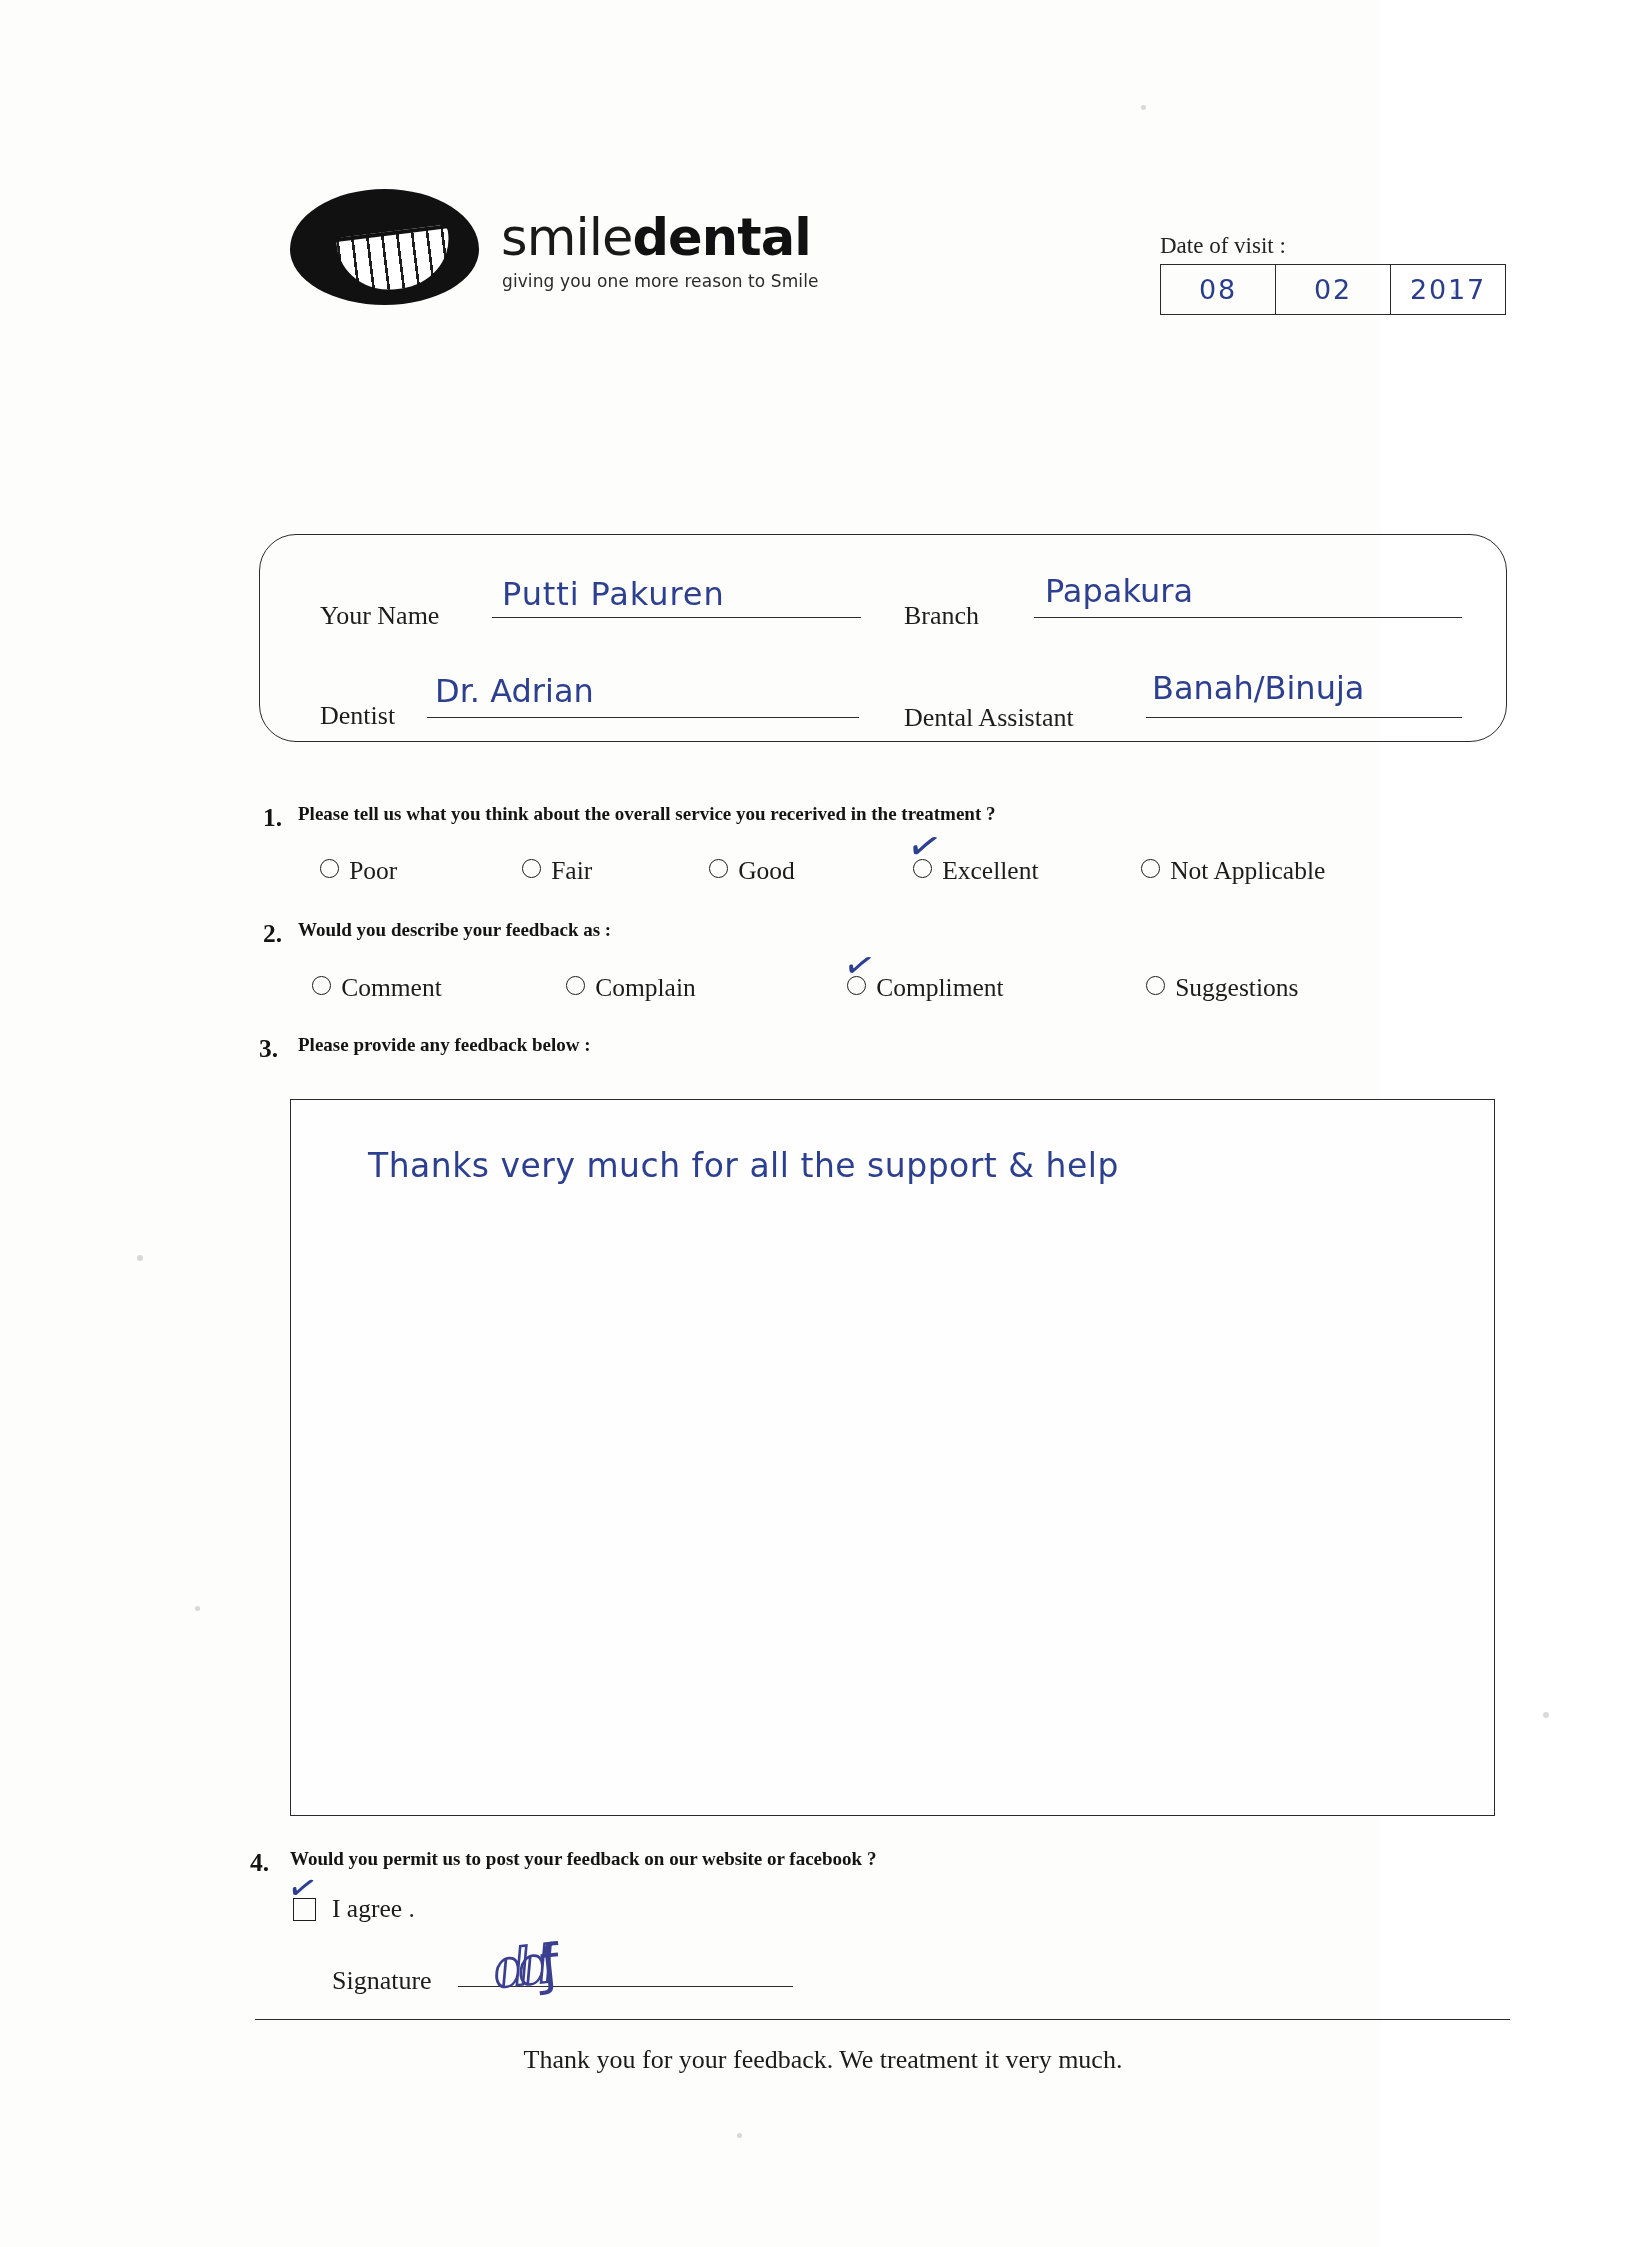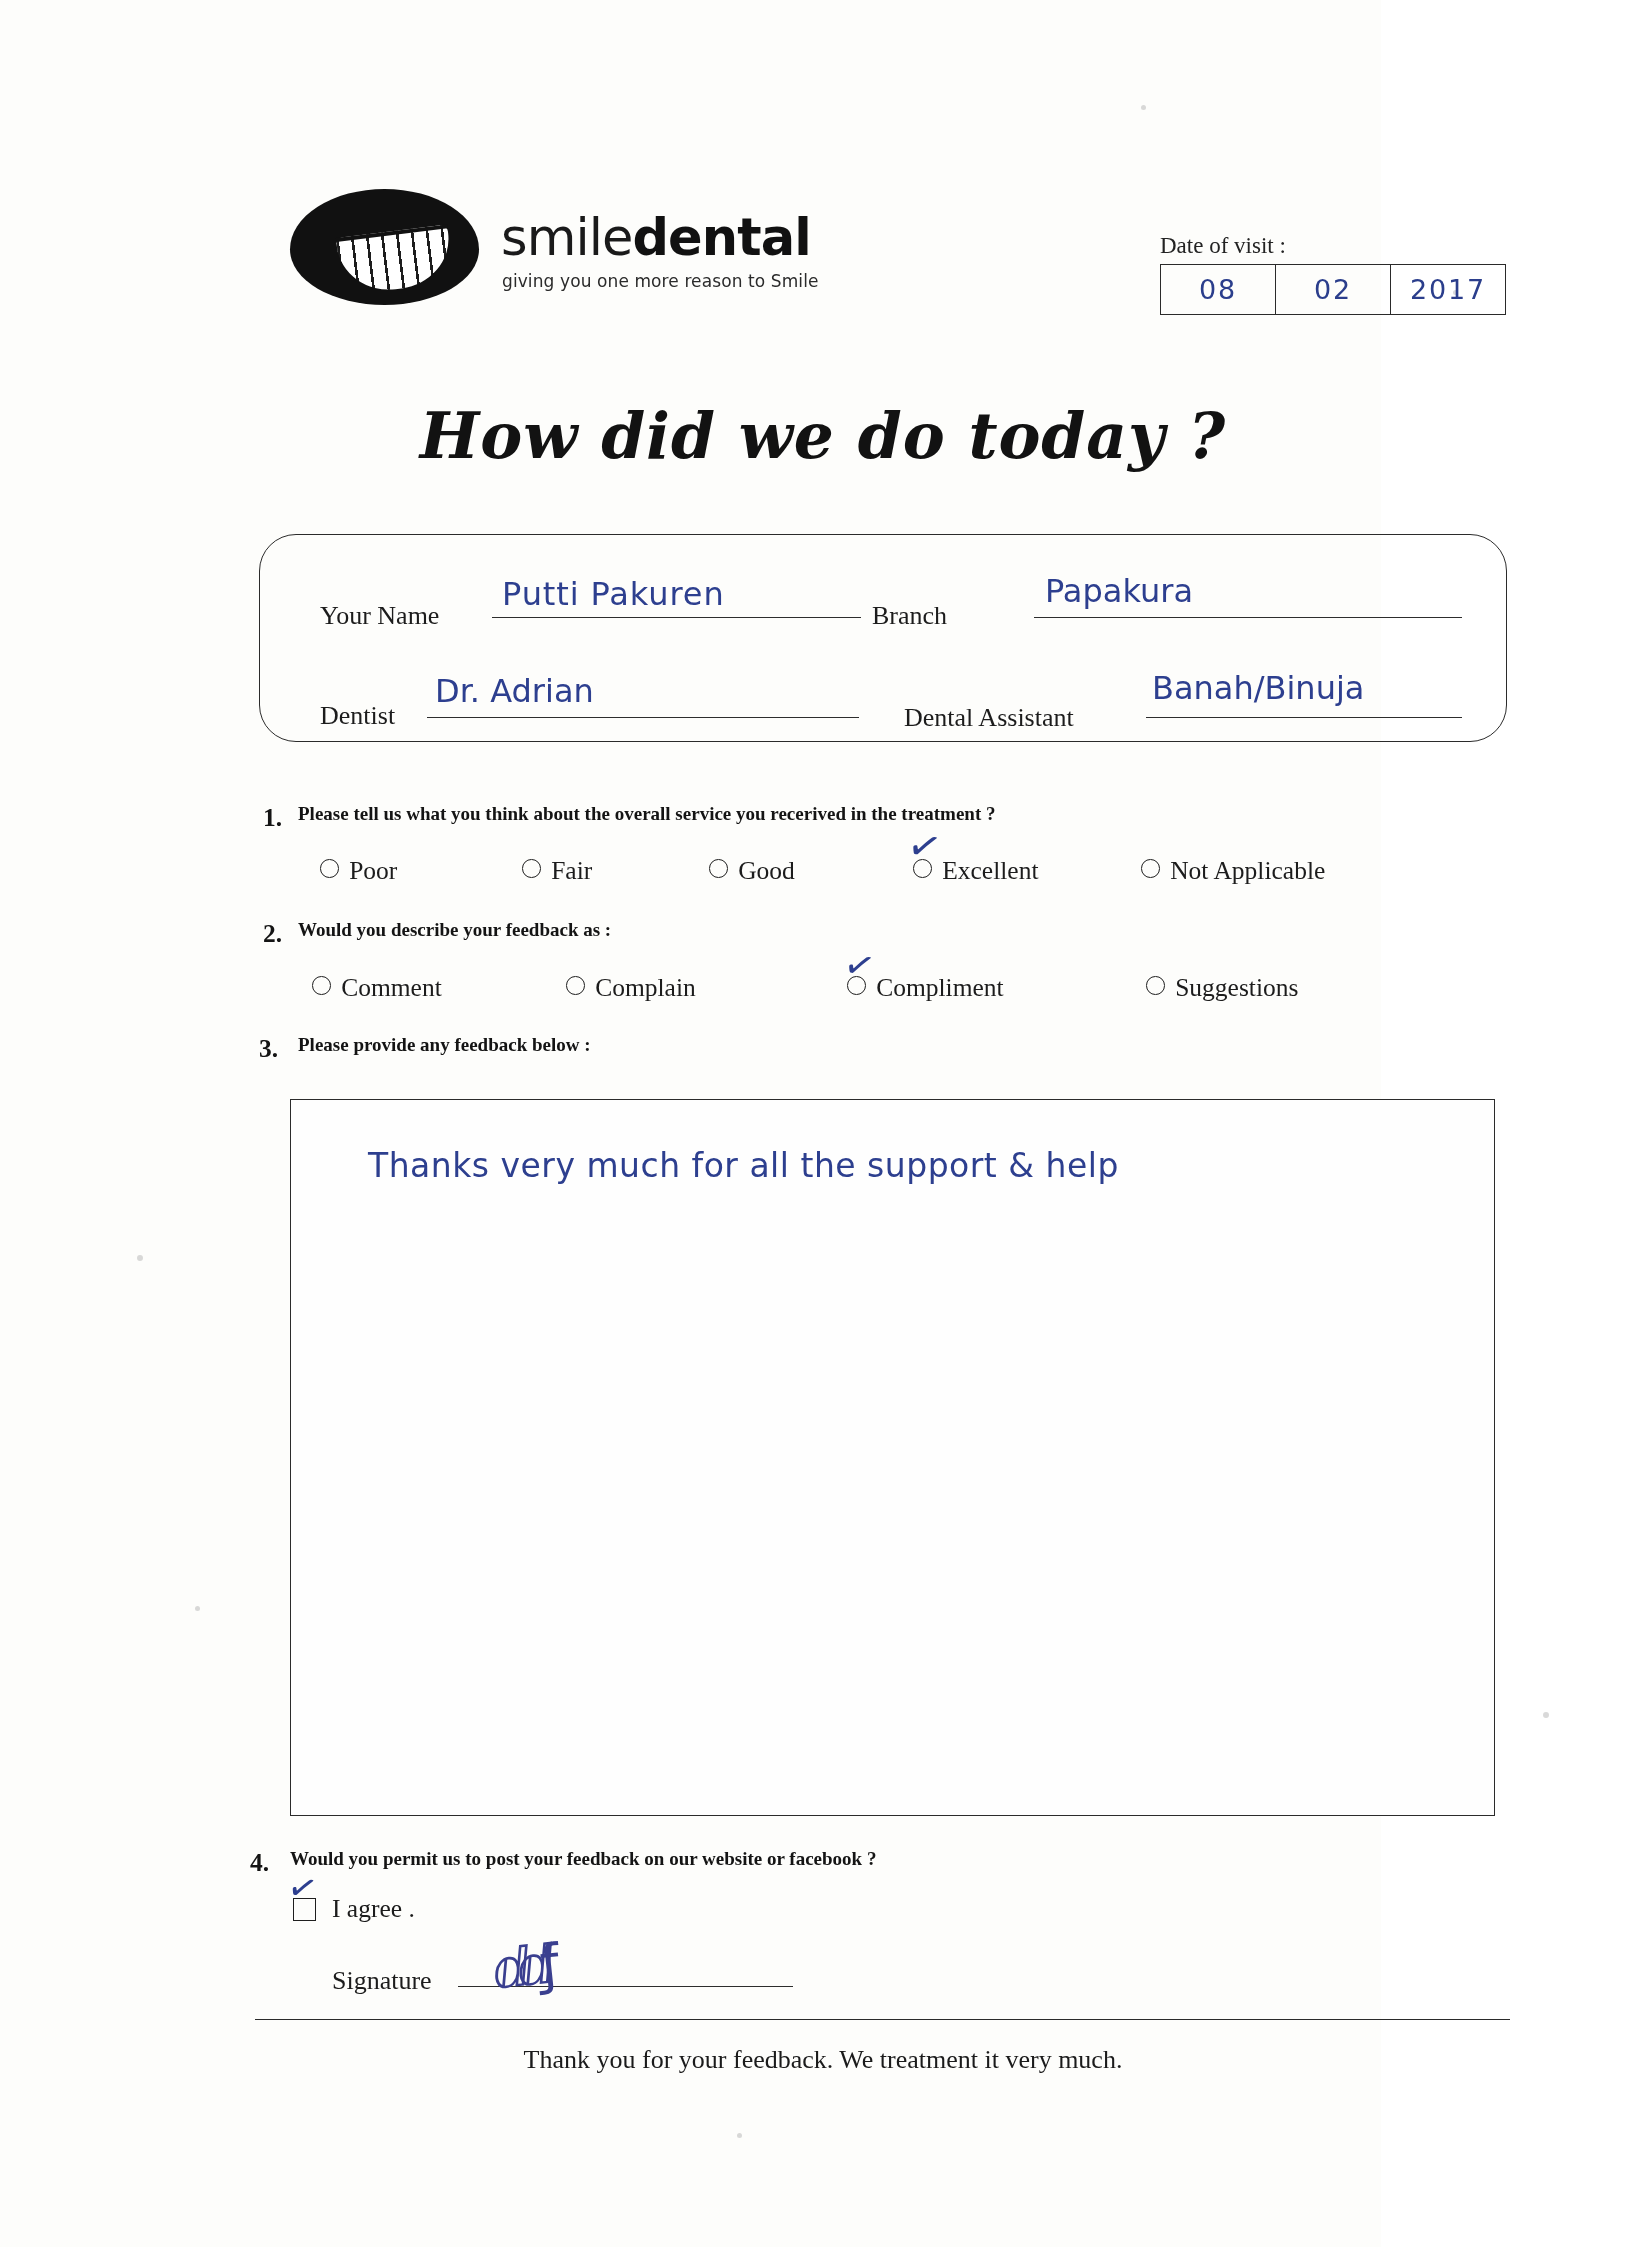--- a/index.html
+++ b/index.html
@@ -315,29 +315,28 @@
         </div>
       <div class="date-cell">
           <span>02</span>
         </div>
       <div class="date-cell">
           <span>2017</span>
         </div>
     </div>
   </div>
 
-  <div class="form-title">How did we do today ?</div>
 
   <div class="id-box"></div>
 
   <div class="fld" style="left:320px;top:585px;">Your Name</div>
   <div class="rule" style="left:492px;top:617px;width:369px;"></div>
   <div class="hand" style="left:502px;top:575px;font-size:32px;letter-spacing:0.9px;">Putti  Pakuren</div>
 
-  <div class="fld" style="left:872px;top:585px;text-align:center;">Branch</div>
+  <div class="fld" style="left:904px;top:585px;text-align:center;">Branch</div>
   <div class="rule" style="left:1034px;top:617px;width:428px;"></div>
   <div class="hand" style="left:1045px;top:572px;font-size:32px;">Papakura</div>
 
   <div class="fld" style="left:320px;top:685px;">Dentist</div>
   <div class="rule" style="left:427px;top:717px;width:432px;"></div>
   <div class="hand" style="left:435px;top:672px;font-size:32px;">Dr. Adrian</div>
 
   <div class="fld" style="left:904px;top:687px;">Dental Assistant</div>
   <div class="rule" style="left:1146px;top:717px;width:316px;"></div>
   <div class="hand" style="left:1152px;top:669px;font-size:32px;">Banah/Binuja</div>

